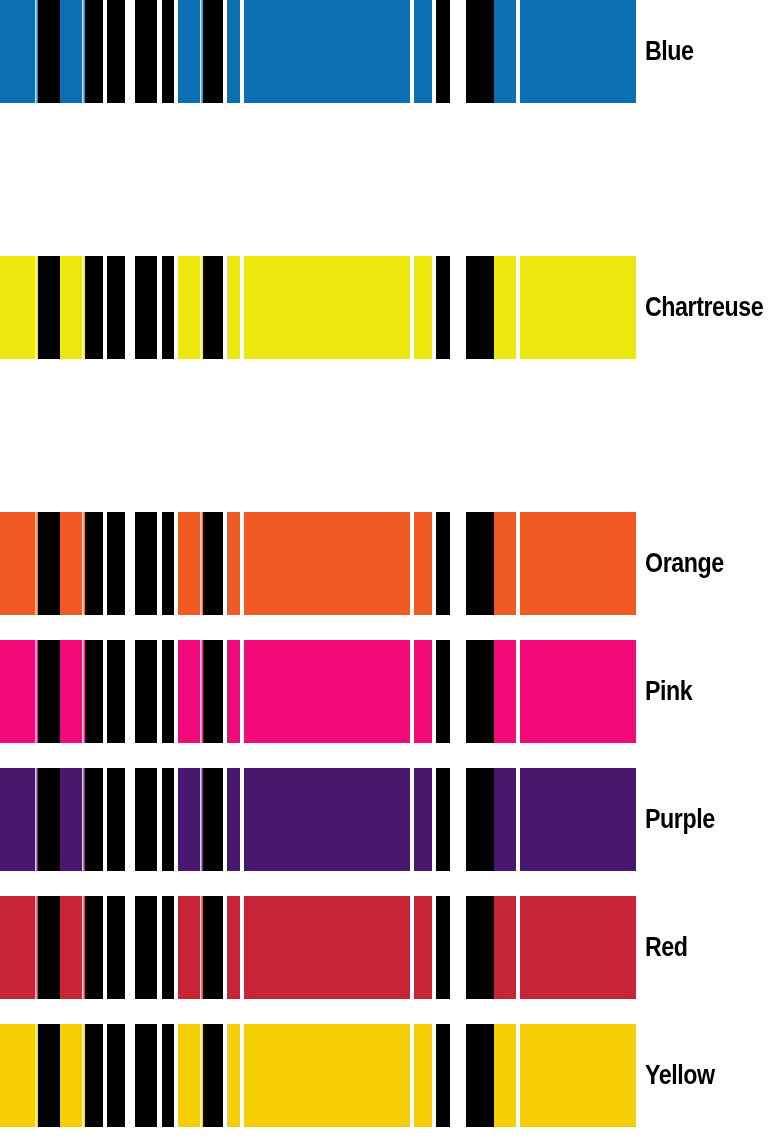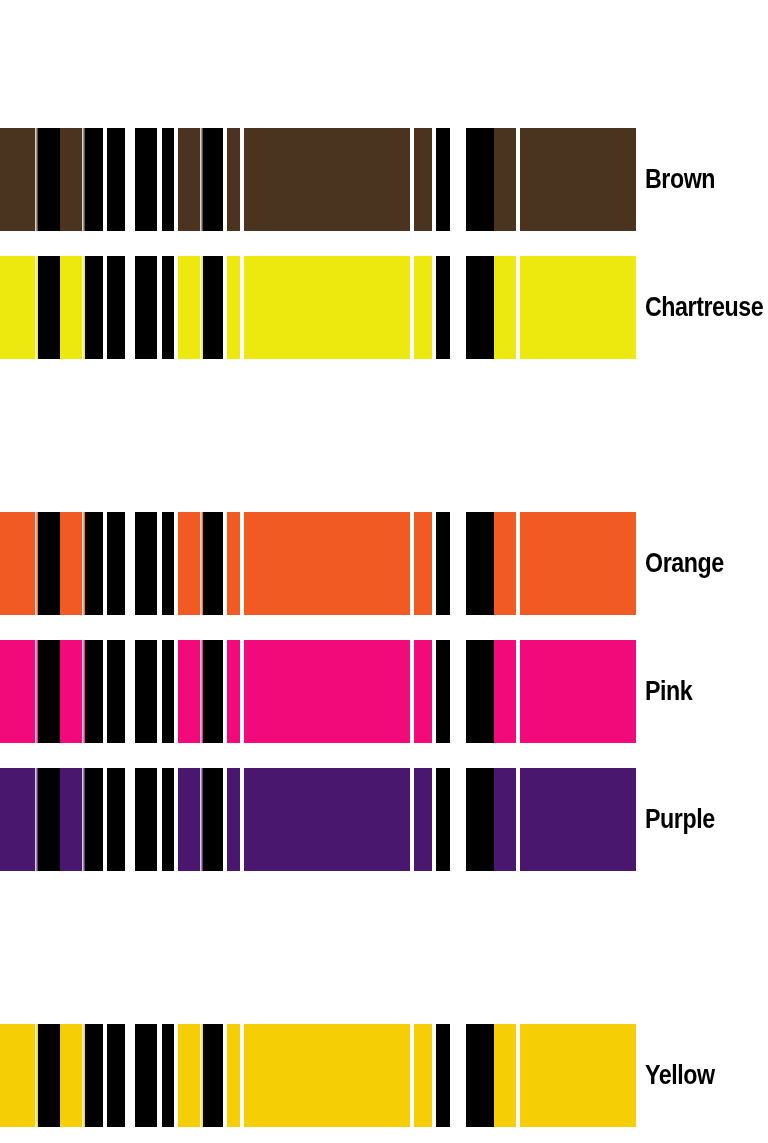--- a/index.html
+++ b/index.html
@@ -47,44 +47,44 @@
     color:#000000;
     white-space:nowrap;
     transform:scaleX(.86);
     transform-origin:left center;
   }
 </style>
 </head>
 <body>
 
 <div id="sheet">
-    <div class="row" style="top: 128px; height: 103px;">
-      <div class="panel p1" style="left: 0px; width: 125px; height: 103px;">
-        <div class="stripe c" style="left: 0px; width: 38px; height: 103px; background: rgb(74, 52, 32);"></div>
-        <div class="stripe k" style="left: 38px; width: 22px; height: 103px; background: rgb(0, 0, 0);"></div>
-        <div class="stripe c" style="left: 60px; width: 25px; height: 103px; background: rgb(74, 52, 32);"></div>
-        <div class="stripe k" style="left: 85px; width: 18px; height: 103px; background: rgb(0, 0, 0);"></div>
-        <div class="stripe k" style="left: 107px; width: 18px; height: 103px; background: rgb(0, 0, 0);"></div>
-      </div>
-      <div class="panel p2" style="left: 135px; width: 315px; height: 103px;">
-        <div class="stripe k" style="left: 0px; width: 22px; height: 103px; background: rgb(0, 0, 0);"></div>
-        <div class="stripe k" style="left: 27px; width: 12px; height: 103px; background: rgb(0, 0, 0);"></div>
-        <div class="stripe c" style="left: 43px; width: 25px; height: 103px; background: rgb(74, 52, 32);"></div>
-        <div class="stripe k" style="left: 68px; width: 20px; height: 103px; background: rgb(0, 0, 0);"></div>
-        <div class="stripe c" style="left: 92px; width: 13px; height: 103px; background: rgb(74, 52, 32);"></div>
-        <div class="stripe c" style="left: 109px; width: 166px; height: 103px; background: rgb(74, 52, 32);"></div>
-        <div class="stripe c" style="left: 279px; width: 18px; height: 103px; background: rgb(74, 52, 32);"></div>
-        <div class="stripe k" style="left: 301px; width: 14px; height: 103px; background: rgb(0, 0, 0);"></div>
-      </div>
-      <div class="panel p3" style="left: 466px; width: 170px; height: 103px;">
-        <div class="stripe k" style="left: 0px; width: 28px; height: 103px; background: rgb(0, 0, 0);"></div>
-        <div class="stripe c" style="left: 28px; width: 22px; height: 103px; background: rgb(74, 52, 32);"></div>
-        <div class="stripe c" style="left: 54px; width: 116px; height: 103px; background: rgb(74, 52, 32);"></div>
-      </div>
-      <div class="label" style="left: 645px; height: 103px; color: rgb(0, 0, 0);">Brown</div>
+    <div class="row" style="top: 0px; height: 103px;">
+      <div class="panel p1" style="left: 0px; width: 125px; height: 103px;">
+        <div class="stripe c" style="left: 0px; width: 38px; height: 103px; background: rgb(11, 111, 180);"></div>
+        <div class="stripe k" style="left: 38px; width: 22px; height: 103px; background: rgb(0, 0, 0);"></div>
+        <div class="stripe c" style="left: 60px; width: 25px; height: 103px; background: rgb(11, 111, 180);"></div>
+        <div class="stripe k" style="left: 85px; width: 18px; height: 103px; background: rgb(0, 0, 0);"></div>
+        <div class="stripe k" style="left: 107px; width: 18px; height: 103px; background: rgb(0, 0, 0);"></div>
+      </div>
+      <div class="panel p2" style="left: 135px; width: 315px; height: 103px;">
+        <div class="stripe k" style="left: 0px; width: 22px; height: 103px; background: rgb(0, 0, 0);"></div>
+        <div class="stripe k" style="left: 27px; width: 12px; height: 103px; background: rgb(0, 0, 0);"></div>
+        <div class="stripe c" style="left: 43px; width: 25px; height: 103px; background: rgb(11, 111, 180);"></div>
+        <div class="stripe k" style="left: 68px; width: 20px; height: 103px; background: rgb(0, 0, 0);"></div>
+        <div class="stripe c" style="left: 92px; width: 13px; height: 103px; background: rgb(11, 111, 180);"></div>
+        <div class="stripe c" style="left: 109px; width: 166px; height: 103px; background: rgb(11, 111, 180);"></div>
+        <div class="stripe c" style="left: 279px; width: 18px; height: 103px; background: rgb(11, 111, 180);"></div>
+        <div class="stripe k" style="left: 301px; width: 14px; height: 103px; background: rgb(0, 0, 0);"></div>
+      </div>
+      <div class="panel p3" style="left: 466px; width: 170px; height: 103px;">
+        <div class="stripe k" style="left: 0px; width: 28px; height: 103px; background: rgb(0, 0, 0);"></div>
+        <div class="stripe c" style="left: 28px; width: 22px; height: 103px; background: rgb(11, 111, 180);"></div>
+        <div class="stripe c" style="left: 54px; width: 116px; height: 103px; background: rgb(11, 111, 180);"></div>
+      </div>
+      <div class="label" style="left: 645px; height: 103px; color: rgb(0, 0, 0);">Blue</div>
     </div>
     <div class="row" style="top: 256px; height: 103px;">
       <div class="panel p1" style="left: 0px; width: 125px; height: 103px;">
         <div class="stripe c" style="left: 0px; width: 38px; height: 103px; background: rgb(237, 232, 14);"></div>
         <div class="stripe k" style="left: 38px; width: 22px; height: 103px; background: rgb(0, 0, 0);"></div>
         <div class="stripe c" style="left: 60px; width: 25px; height: 103px; background: rgb(237, 232, 14);"></div>
         <div class="stripe k" style="left: 85px; width: 18px; height: 103px; background: rgb(0, 0, 0);"></div>
         <div class="stripe k" style="left: 107px; width: 18px; height: 103px; background: rgb(0, 0, 0);"></div>
       </div>
       <div class="panel p2" style="left: 135px; width: 315px; height: 103px;">
@@ -172,20 +172,45 @@
         <div class="stripe c" style="left: 279px; width: 18px; height: 103px; background: rgb(74, 23, 110);"></div>
         <div class="stripe k" style="left: 301px; width: 14px; height: 103px; background: rgb(0, 0, 0);"></div>
       </div>
       <div class="panel p3" style="left: 466px; width: 170px; height: 103px;">
         <div class="stripe k" style="left: 0px; width: 28px; height: 103px; background: rgb(0, 0, 0);"></div>
         <div class="stripe c" style="left: 28px; width: 22px; height: 103px; background: rgb(74, 23, 110);"></div>
         <div class="stripe c" style="left: 54px; width: 116px; height: 103px; background: rgb(74, 23, 110);"></div>
       </div>
       <div class="label" style="left: 645px; height: 103px; color: rgb(0, 0, 0);">Purple</div>
     </div>
+    <div class="row" style="top: 896px; height: 103px;">
+      <div class="panel p1" style="left: 0px; width: 125px; height: 103px;">
+        <div class="stripe c" style="left: 0px; width: 38px; height: 103px; background: rgb(199, 37, 53);"></div>
+        <div class="stripe k" style="left: 38px; width: 22px; height: 103px; background: rgb(0, 0, 0);"></div>
+        <div class="stripe c" style="left: 60px; width: 25px; height: 103px; background: rgb(199, 37, 53);"></div>
+        <div class="stripe k" style="left: 85px; width: 18px; height: 103px; background: rgb(0, 0, 0);"></div>
+        <div class="stripe k" style="left: 107px; width: 18px; height: 103px; background: rgb(0, 0, 0);"></div>
+      </div>
+      <div class="panel p2" style="left: 135px; width: 315px; height: 103px;">
+        <div class="stripe k" style="left: 0px; width: 22px; height: 103px; background: rgb(0, 0, 0);"></div>
+        <div class="stripe k" style="left: 27px; width: 12px; height: 103px; background: rgb(0, 0, 0);"></div>
+        <div class="stripe c" style="left: 43px; width: 25px; height: 103px; background: rgb(199, 37, 53);"></div>
+        <div class="stripe k" style="left: 68px; width: 20px; height: 103px; background: rgb(0, 0, 0);"></div>
+        <div class="stripe c" style="left: 92px; width: 13px; height: 103px; background: rgb(199, 37, 53);"></div>
+        <div class="stripe c" style="left: 109px; width: 166px; height: 103px; background: rgb(199, 37, 53);"></div>
+        <div class="stripe c" style="left: 279px; width: 18px; height: 103px; background: rgb(199, 37, 53);"></div>
+        <div class="stripe k" style="left: 301px; width: 14px; height: 103px; background: rgb(0, 0, 0);"></div>
+      </div>
+      <div class="panel p3" style="left: 466px; width: 170px; height: 103px;">
+        <div class="stripe k" style="left: 0px; width: 28px; height: 103px; background: rgb(0, 0, 0);"></div>
+        <div class="stripe c" style="left: 28px; width: 22px; height: 103px; background: rgb(199, 37, 53);"></div>
+        <div class="stripe c" style="left: 54px; width: 116px; height: 103px; background: rgb(199, 37, 53);"></div>
+      </div>
+      <div class="label" style="left: 645px; height: 103px; color: rgb(0, 0, 0);">Red</div>
+    </div>
     <div class="row" style="top: 1024px; height: 103px;">
       <div class="panel p1" style="left: 0px; width: 125px; height: 103px;">
         <div class="stripe c" style="left: 0px; width: 38px; height: 103px; background: rgb(245, 206, 6);"></div>
         <div class="stripe k" style="left: 38px; width: 22px; height: 103px; background: rgb(0, 0, 0);"></div>
         <div class="stripe c" style="left: 60px; width: 25px; height: 103px; background: rgb(245, 206, 6);"></div>
         <div class="stripe k" style="left: 85px; width: 18px; height: 103px; background: rgb(0, 0, 0);"></div>
         <div class="stripe k" style="left: 107px; width: 18px; height: 103px; background: rgb(0, 0, 0);"></div>
       </div>
       <div class="panel p2" style="left: 135px; width: 315px; height: 103px;">
         <div class="stripe k" style="left: 0px; width: 22px; height: 103px; background: rgb(0, 0, 0);"></div>

